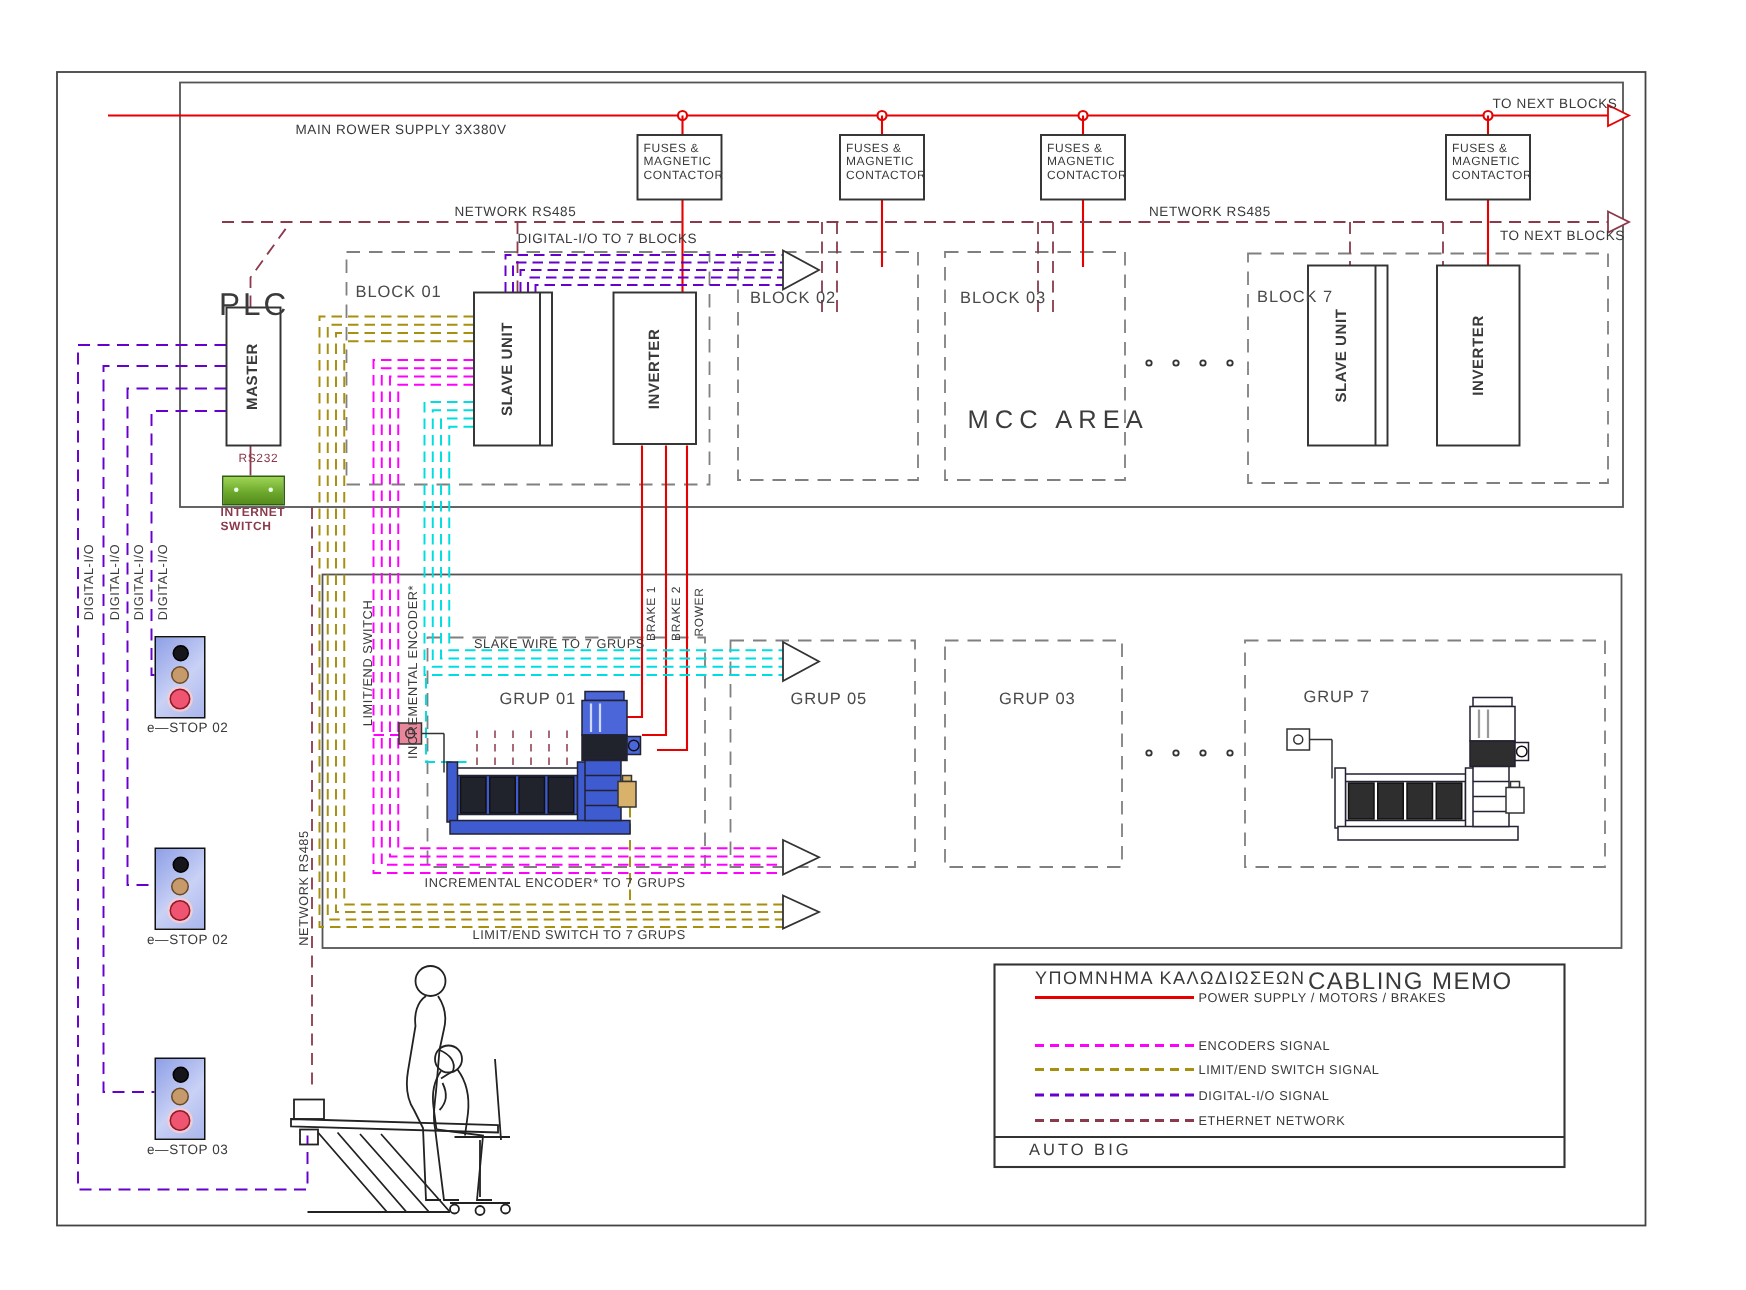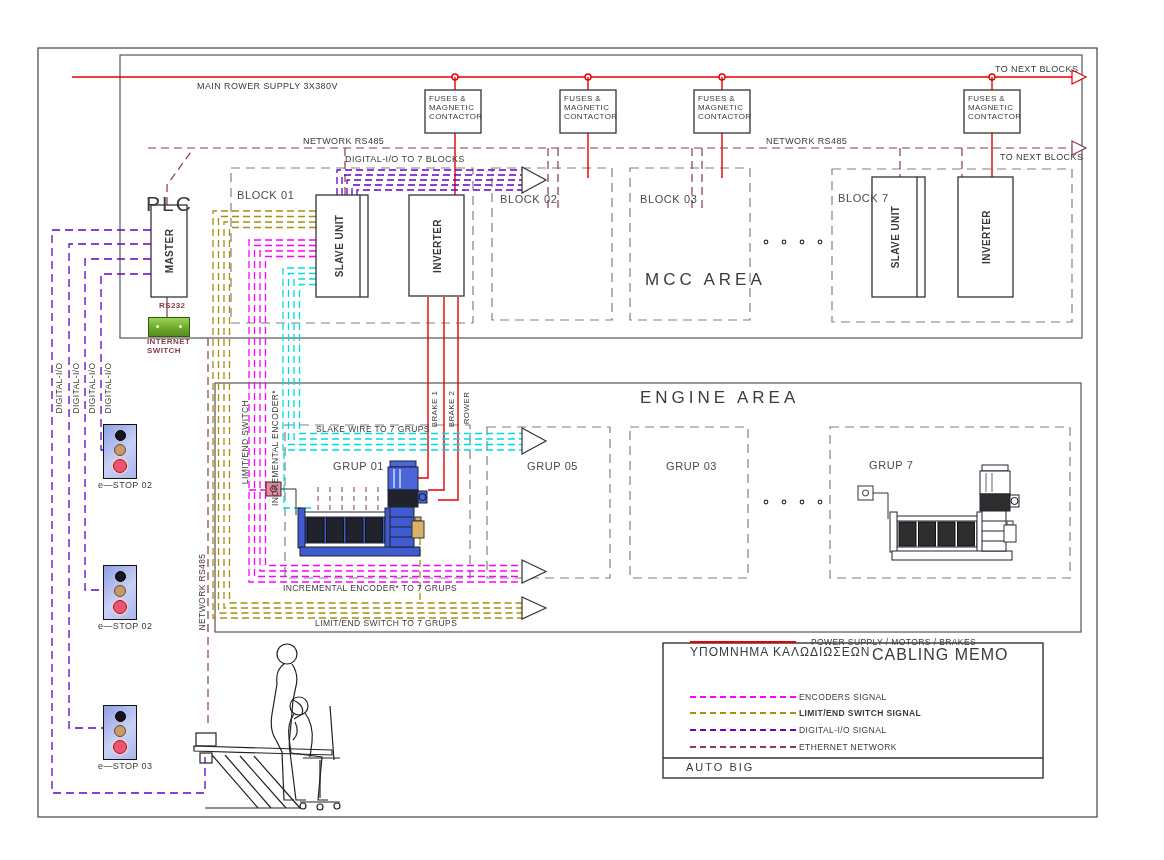--- a/index.html
+++ b/index.html
@@ -6,21 +6,21 @@
   #canvas{position:relative;width:1164px;height:860px;background:#fff;overflow:hidden;
           font-family:"Liberation Sans",sans-serif;color:#3a3a3a;}
   svg{position:absolute;left:0;top:0;z-index:1;}
   .lbl{position:absolute;z-index:3;font-size:9px;line-height:1.15;letter-spacing:.4px;
        white-space:nowrap;color:#3a3a3a;}
   .pre{white-space:pre-line;}
   .vtext{position:absolute;z-index:3;font-size:8.5px;letter-spacing:.4px;white-space:nowrap;
          transform:translate(-50%,-50%) rotate(-90deg);color:#3a3a3a;}
   .big{font-size:17px;letter-spacing:4px;color:#3c3c3c;}
   .boxlbl{font-size:11px;letter-spacing:.6px;color:#4a4a4a;}
-  .maroon{color:#8a3a4a;font-weight:bold;}
+  .maroon{color:#8a3a4a;}
   .bold{font-weight:bold;}
   
   .estop{position:absolute;z-index:2;width:32px;height:53px;border:1.5px solid #111;
          background:linear-gradient(135deg,#8e9fe6 0%,#c9d1f5 55%,#aab6ec 100%);}
   .btn{position:absolute;border-radius:50%;}
   .btn-black{left:11px;top:5px;width:9px;height:9px;background:#15151a;border:1px solid #000;}
   .btn-tan{left:10px;top:19px;width:10px;height:10px;background:#c69a6a;border:1px solid #6b4a23;}
   .btn-red{left:9px;top:34px;width:12px;height:12px;background:#ef5570;border:1.5px solid #8a1b2e;
            box-shadow:0 0 0 1.5px #f3ccd3;}
   
@@ -263,21 +263,20 @@
 <div class="lbl boxlbl" style="left:237px;top:189px;">BLOCK 01</div>
 <div class="lbl boxlbl" style="left:500px;top:193px;">BLOCK 02</div>
 <div class="lbl boxlbl" style="left:640px;top:193px;">BLOCK 03</div>
 <div class="lbl boxlbl" style="left:838px;top:192px;">BLOCK 7</div>
 <div class="lbl big" style="left:645px;top:270px;">MCC  AREA</div>
 <div class="vtext bold" style="left:339px;top:246px;font-size:10px;">SLAVE UNIT</div>
 <div class="vtext bold" style="left:437px;top:246px;font-size:10px;">INVERTER</div>
 <div class="vtext bold" style="left:895px;top:237px;font-size:10px;">SLAVE UNIT</div>
 <div class="vtext bold" style="left:986px;top:237px;font-size:10px;">INVERTER</div>
 
-<div class="lbl big" style="left:640px;top:388px;">ENGINE  AREA</div>
 <div class="lbl boxlbl" style="left:333px;top:460px;">GRUP 01</div>
 <div class="lbl boxlbl" style="left:527px;top:460px;">GRUP 05</div>
 <div class="lbl boxlbl" style="left:666px;top:460px;">GRUP 03</div>
 <div class="lbl boxlbl" style="left:869px;top:459px;">GRUP 7</div>
 <div class="lbl" style="left:316px;top:425px;font-size:8.5px;">SLAKE WIRE TO 7 GRUPS</div>
 <div class="lbl" style="left:283px;top:584px;font-size:8.5px;">INCREMENTAL ENCODER* TO 7 GRUPS</div>
 <div class="lbl" style="left:315px;top:619px;font-size:8.5px;">LIMIT/END SWITCH TO 7 GRUPS</div>
 <div class="vtext" style="left:245px;top:442px;">LIMIT/END SWITCH</div>
 <div class="vtext" style="left:275px;top:448px;">INCREMENTAL ENCODER*</div>
 <div class="vtext" style="left:434px;top:409px;font-size:8px;">BRAKE 1</div>
@@ -306,29 +305,29 @@
   <div class="btn btn-black"></div>
   <div class="btn btn-tan"></div>
   <div class="btn btn-red"></div>
 </div>
 <div class="lbl" style="left:98px;top:761px;">e—STOP 03</div>
 
 
 <div class="lbl" style="left:690px;top:646px;font-size:12px;letter-spacing:1px;">ΥΠΟΜΝΗΜΑ  ΚΑΛΩΔΙΩΣΕΩΝ</div>
 <div class="lbl" style="left:872px;top:646px;font-size:16px;letter-spacing:1px;">CABLING MEMO</div>
 
-<div class="legrow" style="left:690px;top:637px;gap:12px;">
+<div class="legrow" style="left:690px;top:660px;">
   <span class="leg-line k-power"></span>
   <span class="leg-label">POWER SUPPLY / MOTORS / BRAKES</span>
 </div>
 <div class="legrow" style="left:690px;top:692px;">
   <span class="leg-line leg-dash k-enc"></span>
   <span class="leg-label">ENCODERS SIGNAL</span>
 </div>
-<div class="legrow" style="left:690px;top:708px;font-weight:bold;">
+<div class="legrow" style="left:690px;top:708px;">
   <span class="leg-line leg-dash k-limit"></span>
   <span class="leg-label">LIMIT/END SWITCH  SIGNAL</span>
 </div>
 <div class="legrow" style="left:690px;top:725px;">
   <span class="leg-line leg-dash k-dio"></span>
   <span class="leg-label">DIGITAL-I/O SIGNAL</span>
 </div>
 <div class="legrow" style="left:690px;top:742px;">
   <span class="leg-line leg-dash k-eth"></span>
   <span class="leg-label">ETHERNET NETWORK</span>

